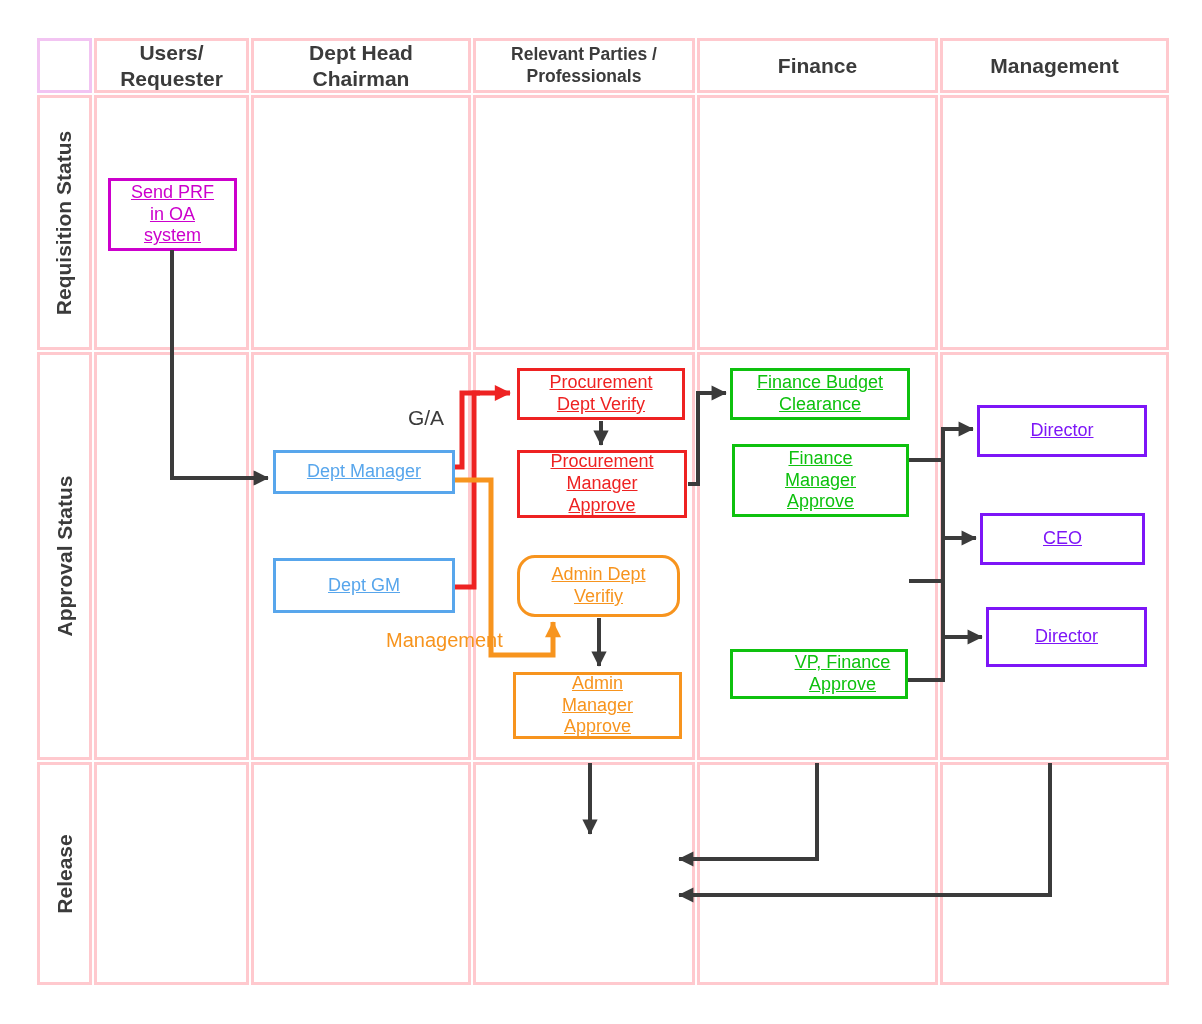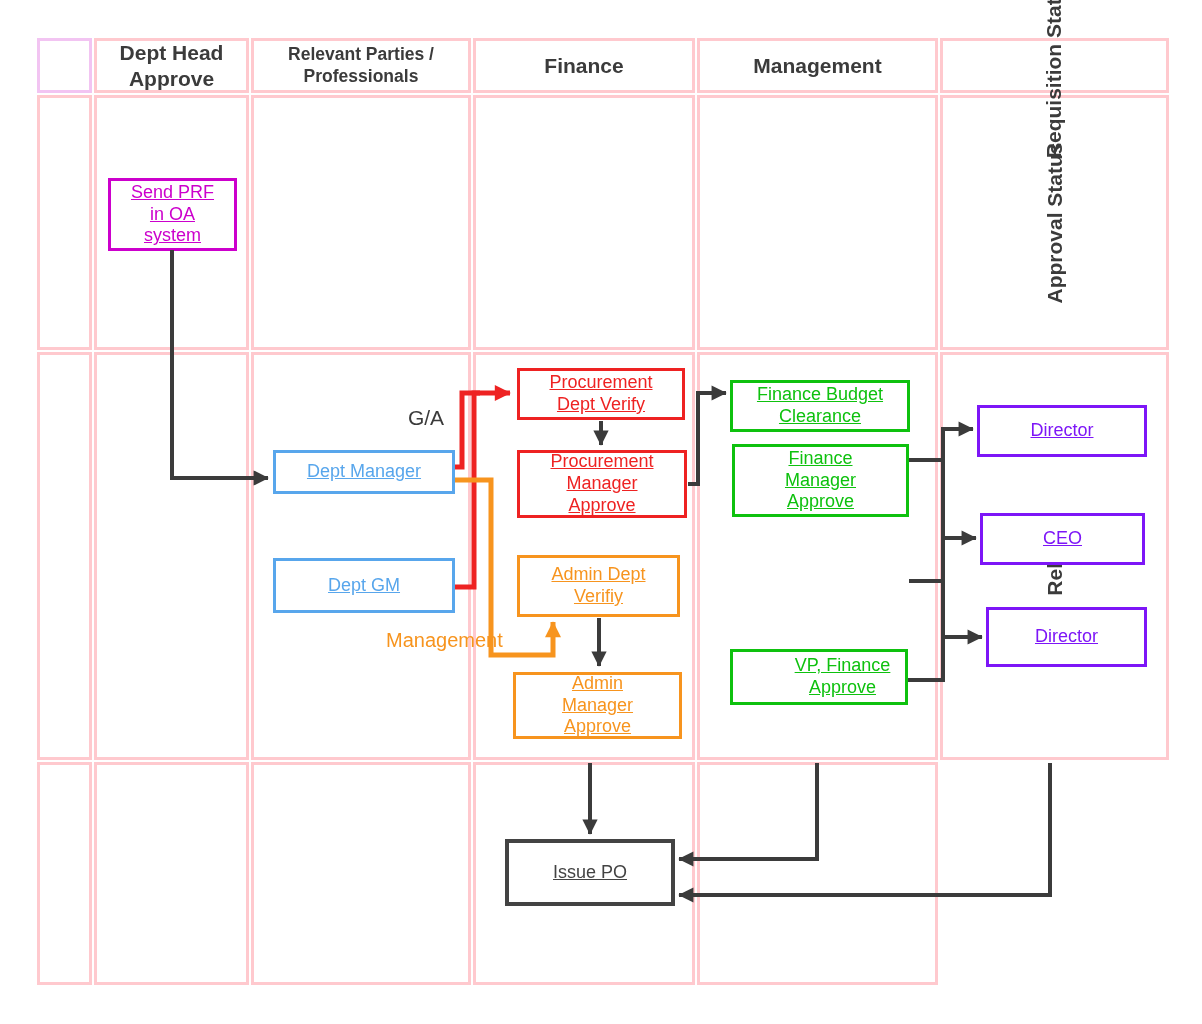--- a/index.html
+++ b/index.html
@@ -41,22 +41,24 @@
   .elabel.ga{ font-size:21px; }
   svg.wires{ position:absolute; left:0; top:0; z-index:5; pointer-events:none; }
 </style>
 </head>
 <body>
 
 <div class="stage">
 
   <div class="lanes">
     <div class="cell corner"></div>
+    <div class="cell col-head">Users/
+Requester</div>
     <div class="cell col-head">Dept Head
-Approve</div>
+Chairman</div>
     <div class="cell col-head small">Relevant Parties /
 Professionals</div>
     <div class="cell col-head">Finance</div>
     <div class="cell col-head">Management</div>
 
     <div class="cell row-head">
         <span>Requisition Status</span>
       </div>
     <div class="cell"></div>
       <div class="cell"></div>
@@ -86,36 +88,35 @@
   <div class="node" style="left: 108px; top: 178px; width: 129px; height: 73px; color: rgb(204, 0, 204); border-color: rgb(204, 0, 204);">Send PRF
 in OA
 system</div>
   <div class="node" style="left: 273px; top: 450px; width: 182px; height: 44px; color: rgb(88, 166, 236); border-color: rgb(88, 166, 236);">Dept Manager</div>
   <div class="node" style="left: 273px; top: 558px; width: 182px; height: 55px; color: rgb(88, 166, 236); border-color: rgb(88, 166, 236);">Dept GM</div>
   <div class="node" style="left: 517px; top: 368px; width: 168px; height: 52px; color: rgb(238, 34, 34); border-color: rgb(238, 34, 34);">Procurement
 Dept Verify</div>
   <div class="node" style="left: 517px; top: 450px; width: 170px; height: 68px; color: rgb(238, 34, 34); border-color: rgb(238, 34, 34);">Procurement
 Manager
 Approve</div>
-  <div class="node" style="left: 517px; top: 555px; width: 163px; height: 62px; color: rgb(247, 148, 30); border-color: rgb(247, 148, 30);">Admin Dept
+  <div class="node" style="left: 517px; top: 555px; width: 163px; height: 62px; color: rgb(247, 148, 30); border-color: rgb(247, 148, 30); border-radius: 18px;">Admin Dept
 Verifiy</div>
   <div class="node" style="left: 513px; top: 672px; width: 169px; height: 67px; color: rgb(247, 148, 30); border-color: rgb(247, 148, 30);">Admin
 Manager
 Approve</div>
-  <div class="node" style="left: 730px; top: 368px; width: 180px; height: 52px; color: rgb(14, 193, 14); border-color: rgb(14, 193, 14); margin-top: 12px;">Finance Budget
+  <div class="node" style="left: 730px; top: 368px; width: 180px; height: 52px; color: rgb(14, 193, 14); border-color: rgb(14, 193, 14);">Finance Budget
 Clearance</div>
   <div class="node" style="left: 732px; top: 444px; width: 177px; height: 73px; color: rgb(14, 193, 14); border-color: rgb(14, 193, 14);">Finance
 Manager
 Approve</div>
-  <div class="node" style="left: 730px; top: 649px; width: 178px; height: 56px; color: rgb(14, 193, 14); border-color: rgb(14, 193, 14); padding-left: 47px;">VP, Finance
+  <div class="node" style="left: 730px; top: 649px; width: 178px; height: 50px; color: rgb(14, 193, 14); border-color: rgb(14, 193, 14); padding-left: 47px;">VP, Finance
 Approve</div>
   <div class="node" style="left: 977px; top: 405px; width: 170px; height: 52px; color: rgb(125, 22, 247); border-color: rgb(125, 22, 247);">Director</div>
   <div class="node" style="left: 980px; top: 513px; width: 165px; height: 52px; color: rgb(125, 22, 247); border-color: rgb(125, 22, 247);">CEO</div>
   <div class="node" style="left: 986px; top: 607px; width: 161px; height: 60px; color: rgb(125, 22, 247); border-color: rgb(125, 22, 247);">Director</div>
-  <div class="node" style="left: 505px; top: 839px; width: 170px; height: 67px; border-width: 4px; color: rgb(67, 67, 67); border-color: rgb(67, 67, 67);">Issue PO</div>
 
   <div class="elabel ga" style="left: 396px; top: 406px; width: 60px; color: rgb(59, 59, 59); border-color: rgb(59, 59, 59);">G/A</div>
   <div class="elabel" style="left: 386px; top: 629px; width: 102px; color: rgb(247, 148, 30); border-color: rgb(247, 148, 30);">Management</div>
 
   <svg class="wires" width="1202" height="1024" viewBox="0 0 1202 1024">
     <defs>
       <marker id="mk-dark" viewBox="0 0 10 10" refX="9.5" refY="5" markerWidth="4.2" markerHeight="3.8" orient="auto">
         <path d="M0,0 L10,5 L0,10 z" fill="#3b3b3b"></path>
       </marker>
       <marker id="mk-red" viewBox="0 0 10 10" refX="9.5" refY="5" markerWidth="3.6" markerHeight="3.2" orient="auto">

